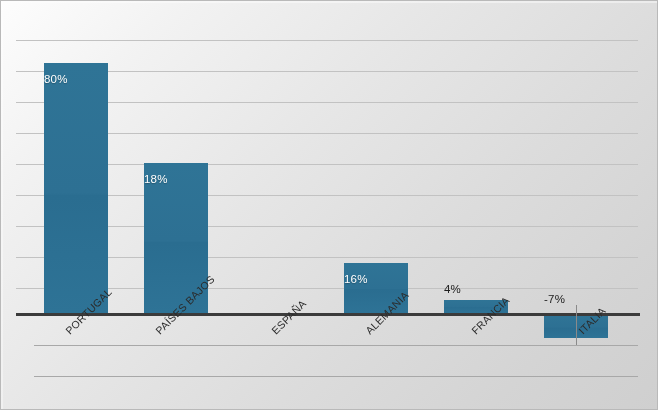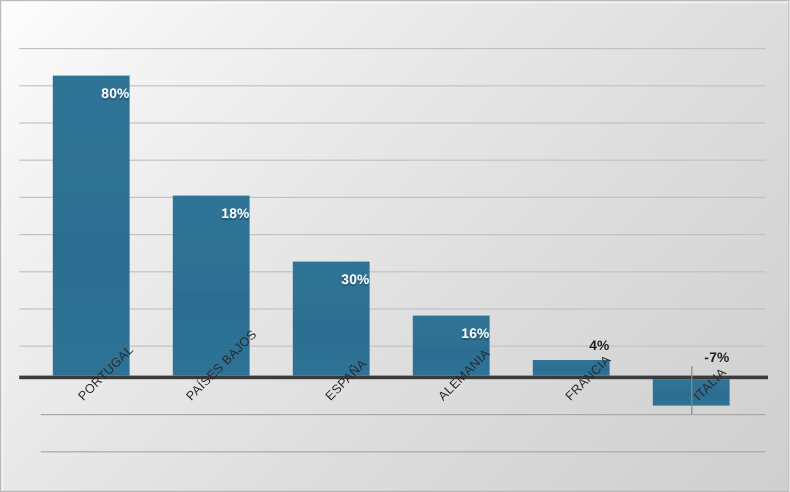--- a/index.html
+++ b/index.html
@@ -103,23 +103,23 @@
     left: 0;
     right: 0;
     background: linear-gradient(to bottom, #2f7496 0%, #2d7093 52%, #2a6d90 53%, #2e7396 100%);
     box-shadow: inset 0 0 0 0 rgba(0,0,0,0);
   }
 
   .bar-value {
     position: absolute;
     left: 0;
     right: 0;
-    text-align: right;
+    text-align: left;
     font-size: 11.5px;
-    font-weight: bold;
+    font-weight: normal;
     letter-spacing: 0.2px;
     white-space: nowrap;
   }
   .bar-value.inside {
     color: #ffffff;
     text-shadow: 0 1px 1px rgba(0,0,0,0.25);
   }
   .bar-value.outside {
     color: #1d1d1d;
   }
@@ -177,28 +177,24 @@
       <div class="bar-slot" style="left:28px; width:64px;">
         <div class="bar" style="top:55px; height:250px;"></div>
         <div class="bar-value inside" style="top:65px;">80%</div>
       </div>
 
       <div class="bar-slot" style="left:128px; width:64px;">
         <div class="bar" style="top:155px; height:150px;"></div>
         <div class="bar-value inside" style="top:165px;">18%</div>
       </div>
 
-      <div class="bar-slot" style="left:228px; width:64px;">
-        <div class="bar" style="top:210px; height:95px;"></div>
-        <div class="bar-value inside" style="top:220px;">30%</div>
-      </div>
 
       <div class="bar-slot" style="left:328px; width:64px;">
         <div class="bar" style="top:255px; height:50px;"></div>
-        <div class="bar-value inside" style="top:265px;margin-left:24px;">16%</div>
+        <div class="bar-value inside" style="top:265px;">16%</div>
       </div>
 
       <div class="bar-slot" style="left:428px; width:64px;">
         <div class="bar" style="top:292px; height:13px;"></div>
         <div class="bar-value outside" style="top:275px;">4%</div>
       </div>
 
       <div class="bar-slot" style="left:528px; width:64px;">
         <div class="bar" style="top:308px; height:22px;"></div>
         <div class="bar-value outside" style="top:285px;">-7%</div>

